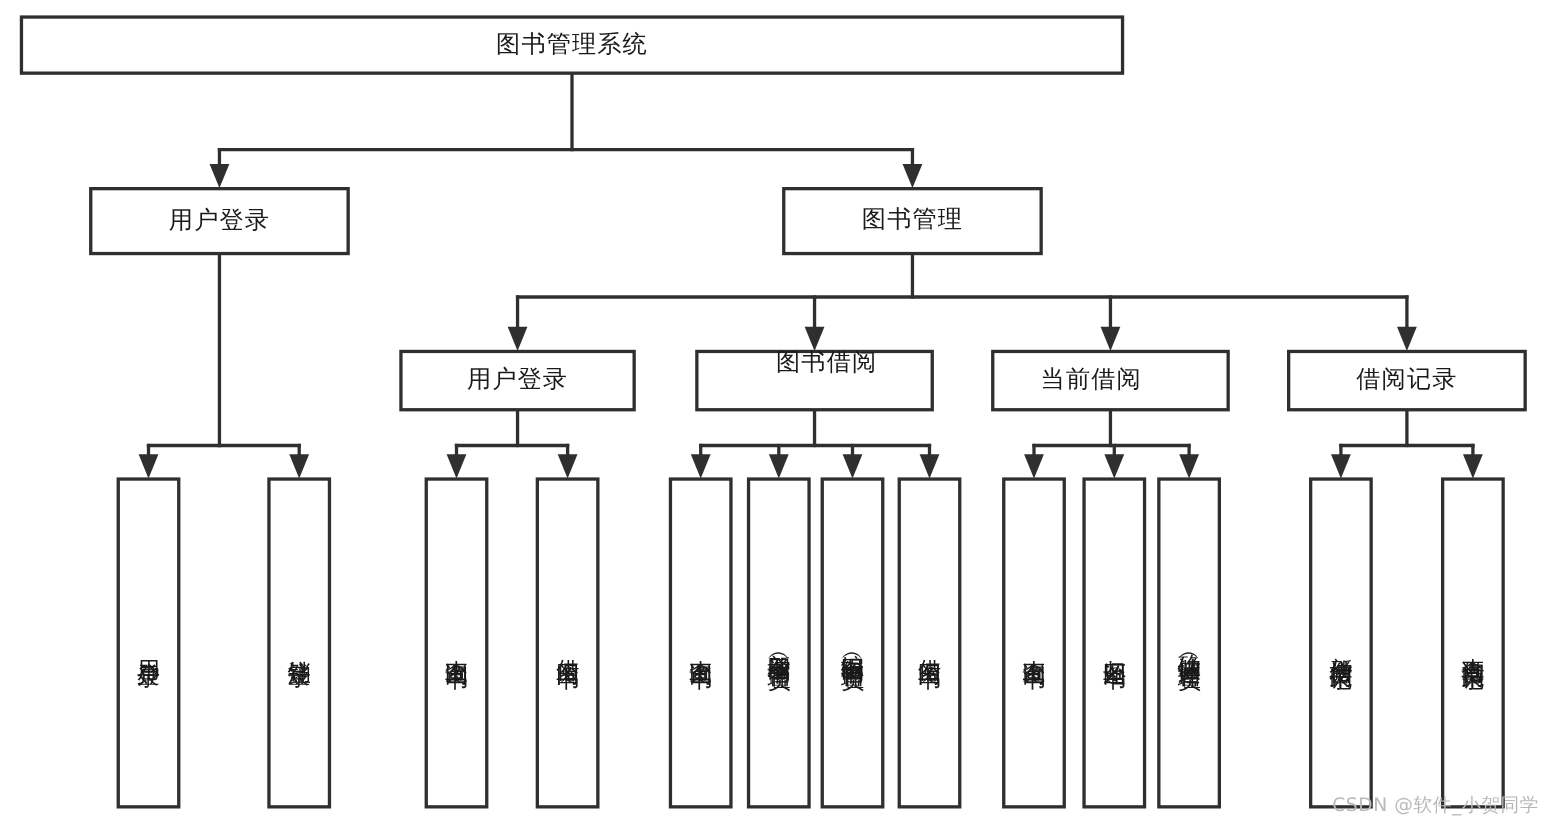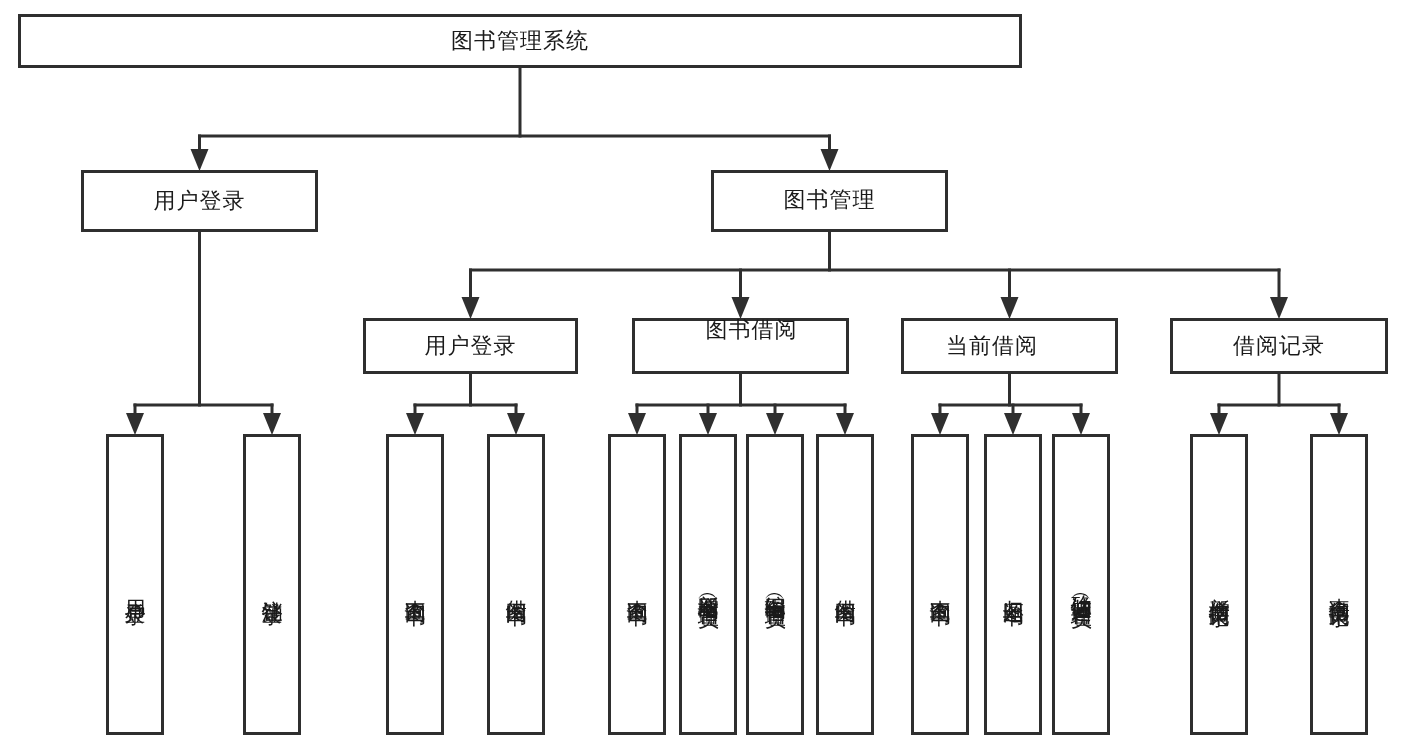--- a/index.html
+++ b/index.html
@@ -175,14 +175,15 @@
       <div class="node-label vertical" style="left: 679px; top: 434px; width: 58px; height: 301px;">新增图书（管理员）</div>
       <div class="node-label vertical" style="left: 746px; top: 434px; width: 58px; height: 301px;">编辑图书（管理员）</div>
       <div class="node-label vertical" style="left: 816px; top: 434px; width: 58px; height: 301px;">借阅图书</div>
       <div class="node-label vertical" style="left: 911px; top: 434px; width: 58px; height: 301px;">查询图书</div>
       <div class="node-label vertical" style="left: 984px; top: 434px; width: 58px; height: 301px;">归还图书</div>
       <div class="node-label vertical" style="left: 1052px; top: 434px; width: 58px; height: 301px;">确认归还（管理员）</div>
       <div class="node-label vertical" style="left: 1190px; top: 434px; width: 58px; height: 301px;">新增借阅记录</div>
       <div class="node-label vertical" style="left: 1310px; top: 434px; width: 58px; height: 301px;">查询借阅记录</div>
     </div>
 
+  <div class="watermark">CSDN @软件_小贺同学</div>
 
 </div>
 
 </body></html>

